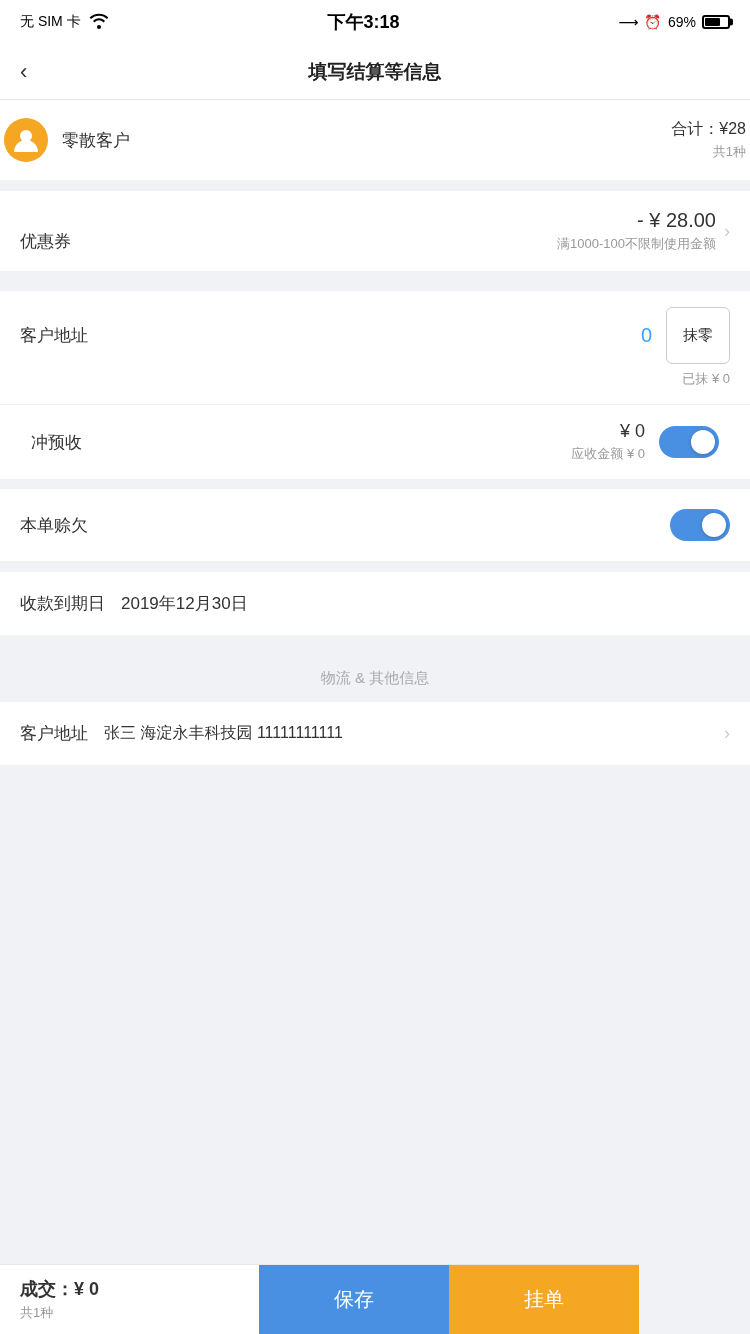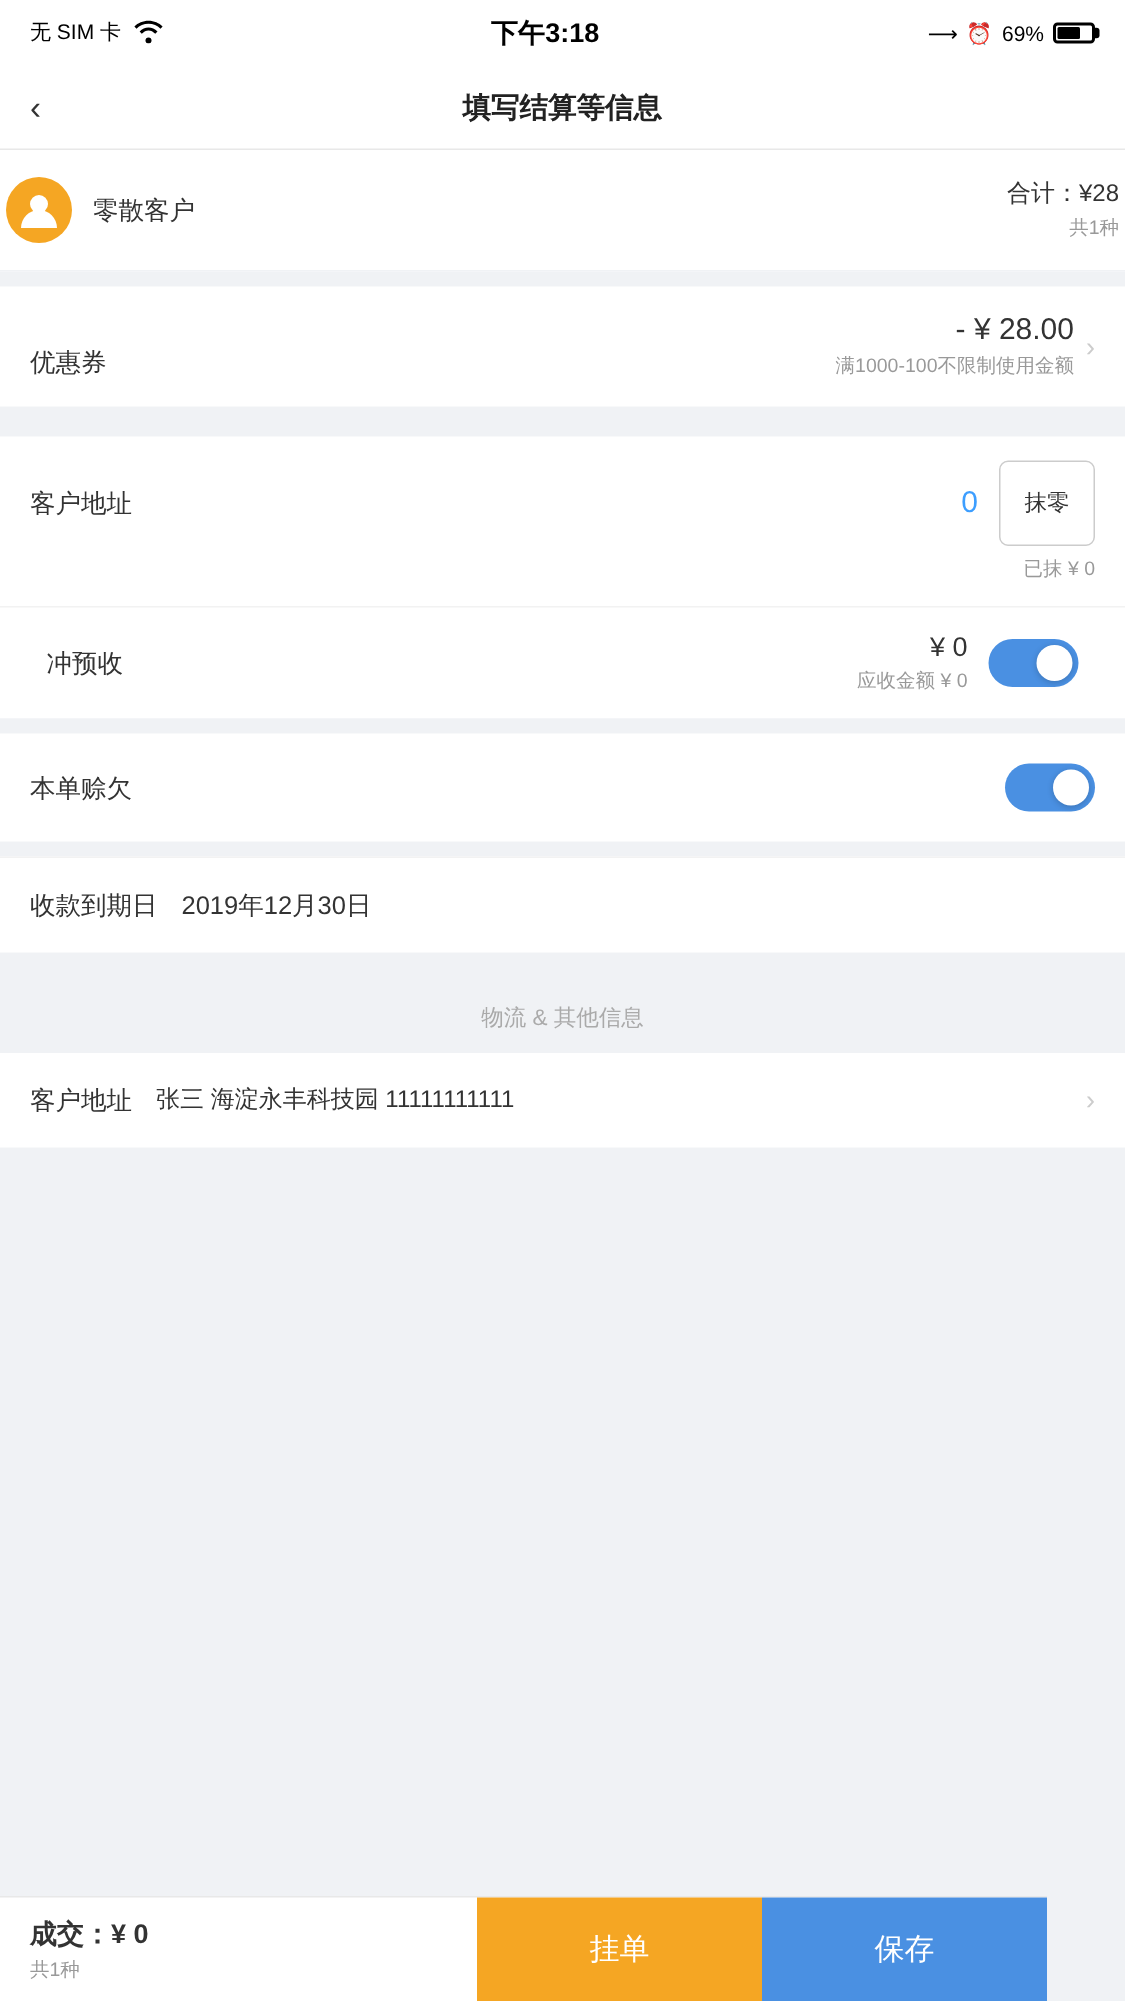--- a/index.html
+++ b/index.html
@@ -206,21 +206,21 @@
     }
     .address-label { font-size: 17px; color: #333; flex-shrink: 0; margin-right: 16px; }
     .address-value { font-size: 16px; color: #333; flex: 1; }
     .address-chevron { color: #ccc; font-size: 18px; }
 
     
     .bottom-bar {
       position: fixed;
       bottom: 0;
       left: 0;
-      width: 698px;
+      width: 639px;
       height: 70px;
       background: #fff;
       display: flex;
       align-items: center;
       border-top: 1px solid #e8e8e8;
     }
     .bottom-summary {
       flex: 1;
       padding: 0 20px;
     }
@@ -385,15 +385,15 @@
 
 </div>
 
 <div class="bottom-bar">
   <div class="bottom-summary">
     <div class="bottom-deal">
       <span>成交：</span><span>¥ 0</span>
     </div>
     <div class="bottom-count">共1种</div>
   </div>
+  <div class="bottom-btn btn-save">保存</div>
   <div class="bottom-btn btn-hang">挂单</div>
-  <div class="bottom-btn btn-save">保存</div>
 </div>
 
 </body></html>

